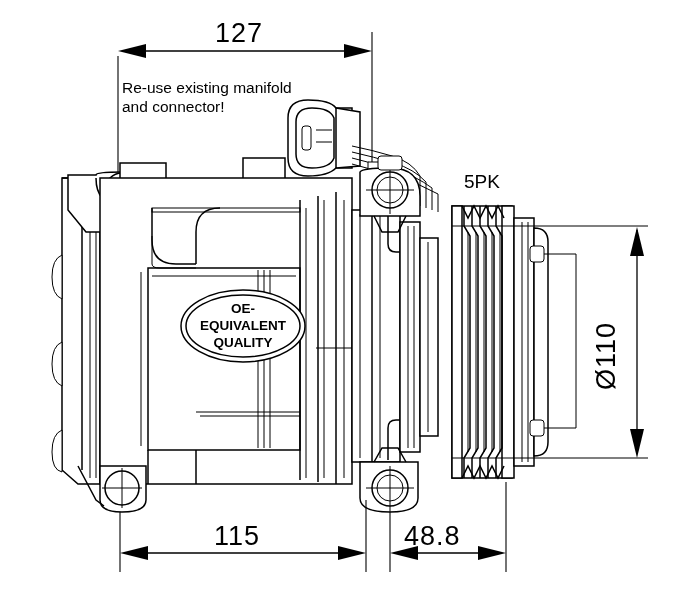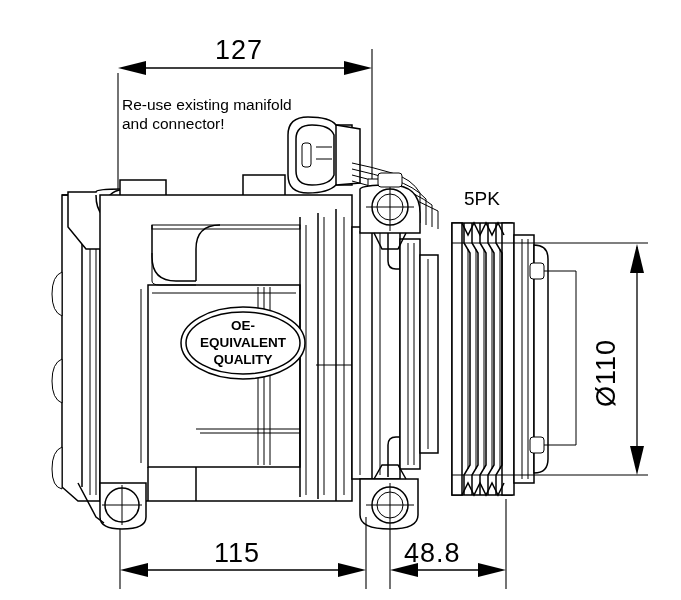--- a/index.html
+++ b/index.html
@@ -10,21 +10,21 @@
   body {
     width: 681px;
     height: 600px;
     font-family: "Liberation Sans", sans-serif;
     overflow: hidden;
     position: relative;
   }
   #drawing-root {
     position: absolute;
     left: 0;
-    top: 17px;
+    top: 0;
     width: 681px;
     height: 564px;
   }
   svg.cad {
     display: block;
     width: 681px;
     height: 600px;
   }
   .ln {
     fill: none;

